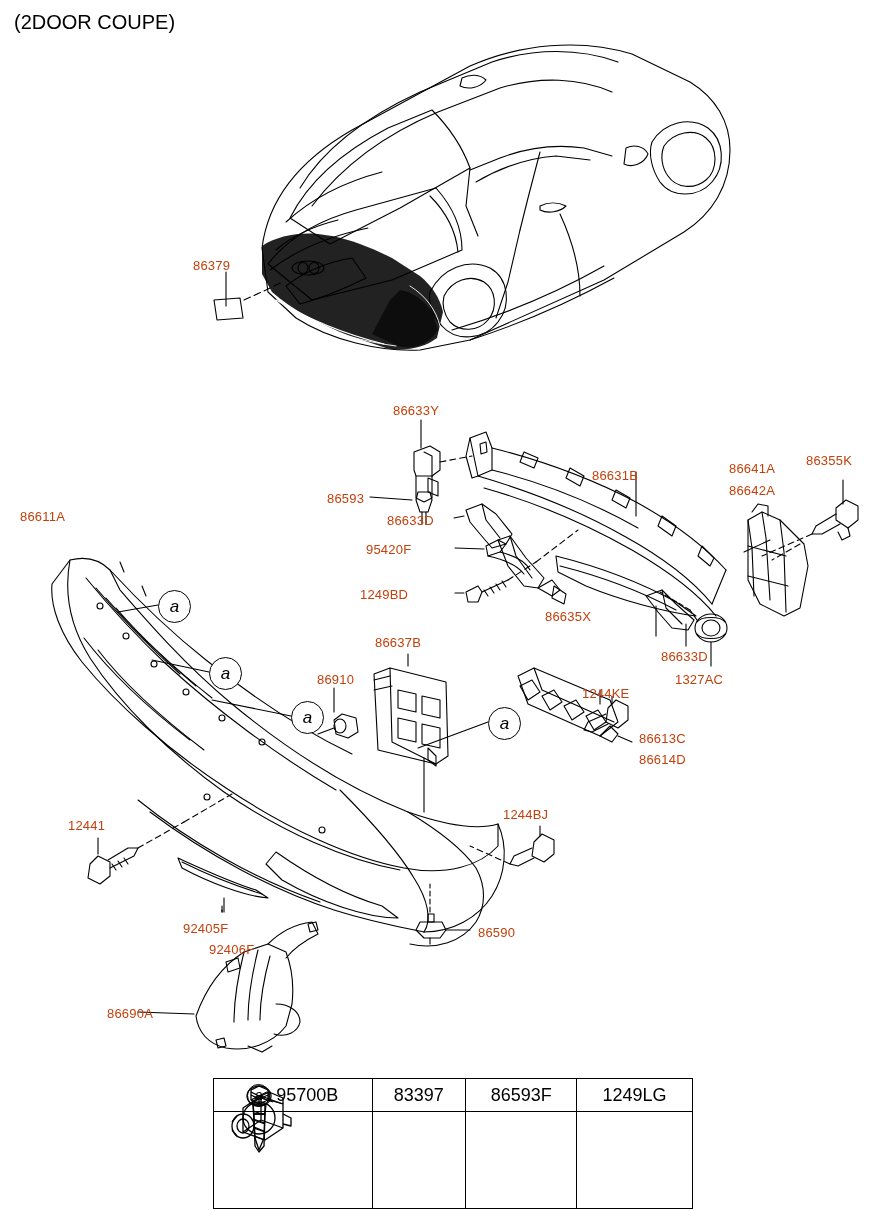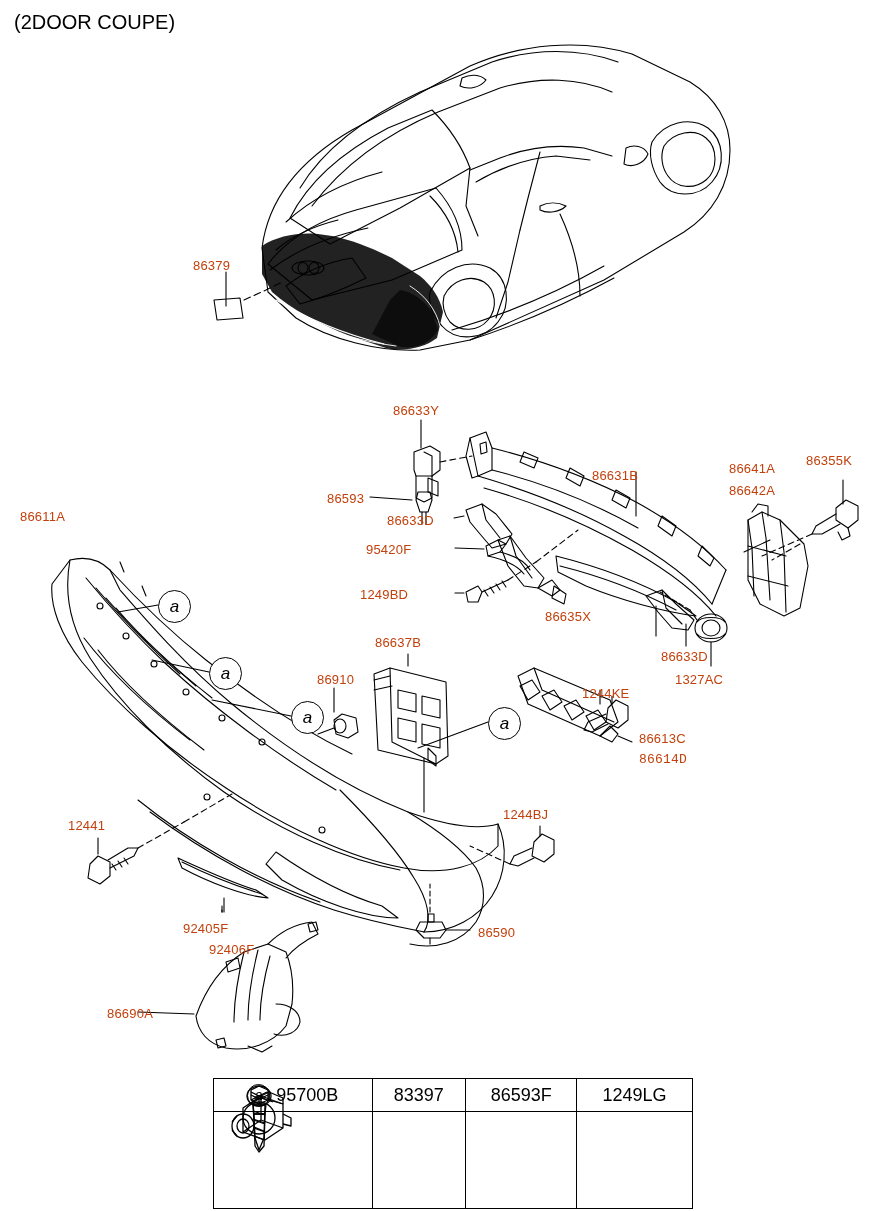--- a/index.html
+++ b/index.html
@@ -377,21 +377,21 @@
     <div class="lbl" style="left:729px;top:458px;">86641A</div>
     <div class="lbl" style="left:729px;top:480px;">86642A</div>
     <div class="lbl" style="left:806px;top:450px;text-align:right;">86355K</div>
     <div class="lbl" style="left:661px;top:646px;">86633D</div>
     <div class="lbl" style="left:675px;top:669px;">1327AC</div>
     <div class="lbl" style="left:20px;top:506px;">86611A</div>
     <div class="lbl" style="left:317px;top:669px;">86910</div>
     <div class="lbl" style="left:375px;top:632px;">86637B</div>
     <div class="lbl" style="left:582px;top:683px;">1244KE</div>
     <div class="lbl" style="left:639px;top:728px;">86613C</div>
-    <div class="lbl" style="left:639px;top:749px;font-family:Liberation Mono, monospace;">86614D</div>
+    <div class="lbl" style="left:639px;top:749px;">86614D</div>
     <div class="lbl" style="left:68px;top:815px;">12441</div>
     <div class="lbl" style="left:503px;top:804px;">1244BJ</div>
     <div class="lbl" style="left:478px;top:922px;">86590</div>
     <div class="lbl" style="left:183px;top:918px;">92405F</div>
     <div class="lbl" style="left:183px;top:939px;margin-left:26px;">92406F</div>
     <div class="lbl" style="left:75px;top:1003px;margin-left:32px;">86690A</div>
   </div>
 
   <div>
     <div style="position:absolute;left:158px;top:590px;width:31px;height:31px;border:1.6px solid #000;border-radius:50%;display:flex;align-items:center;justify-content:center;font-size:17px;font-style:italic;background:#fff;">

